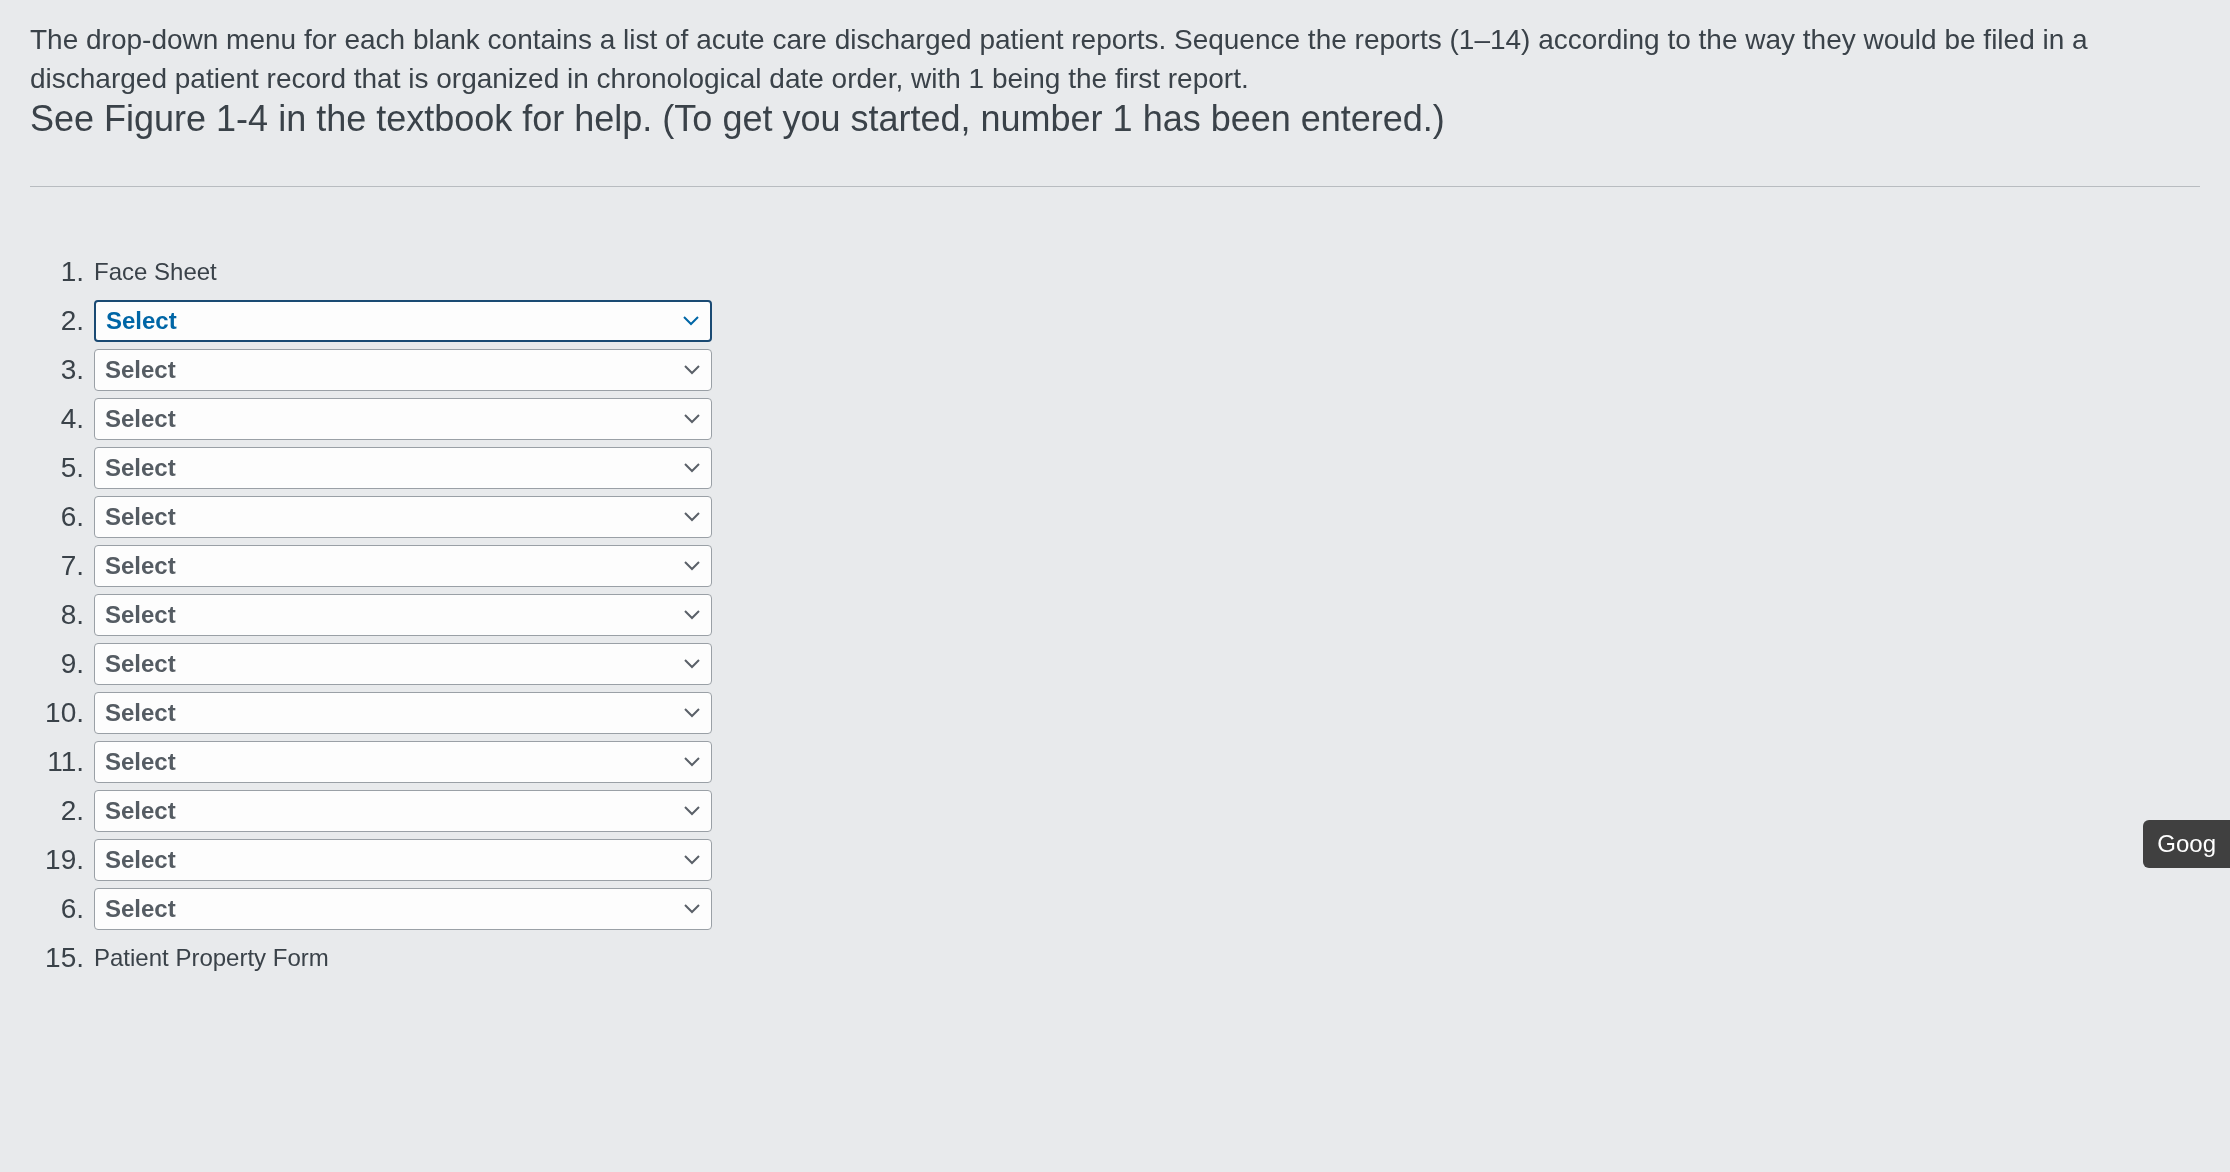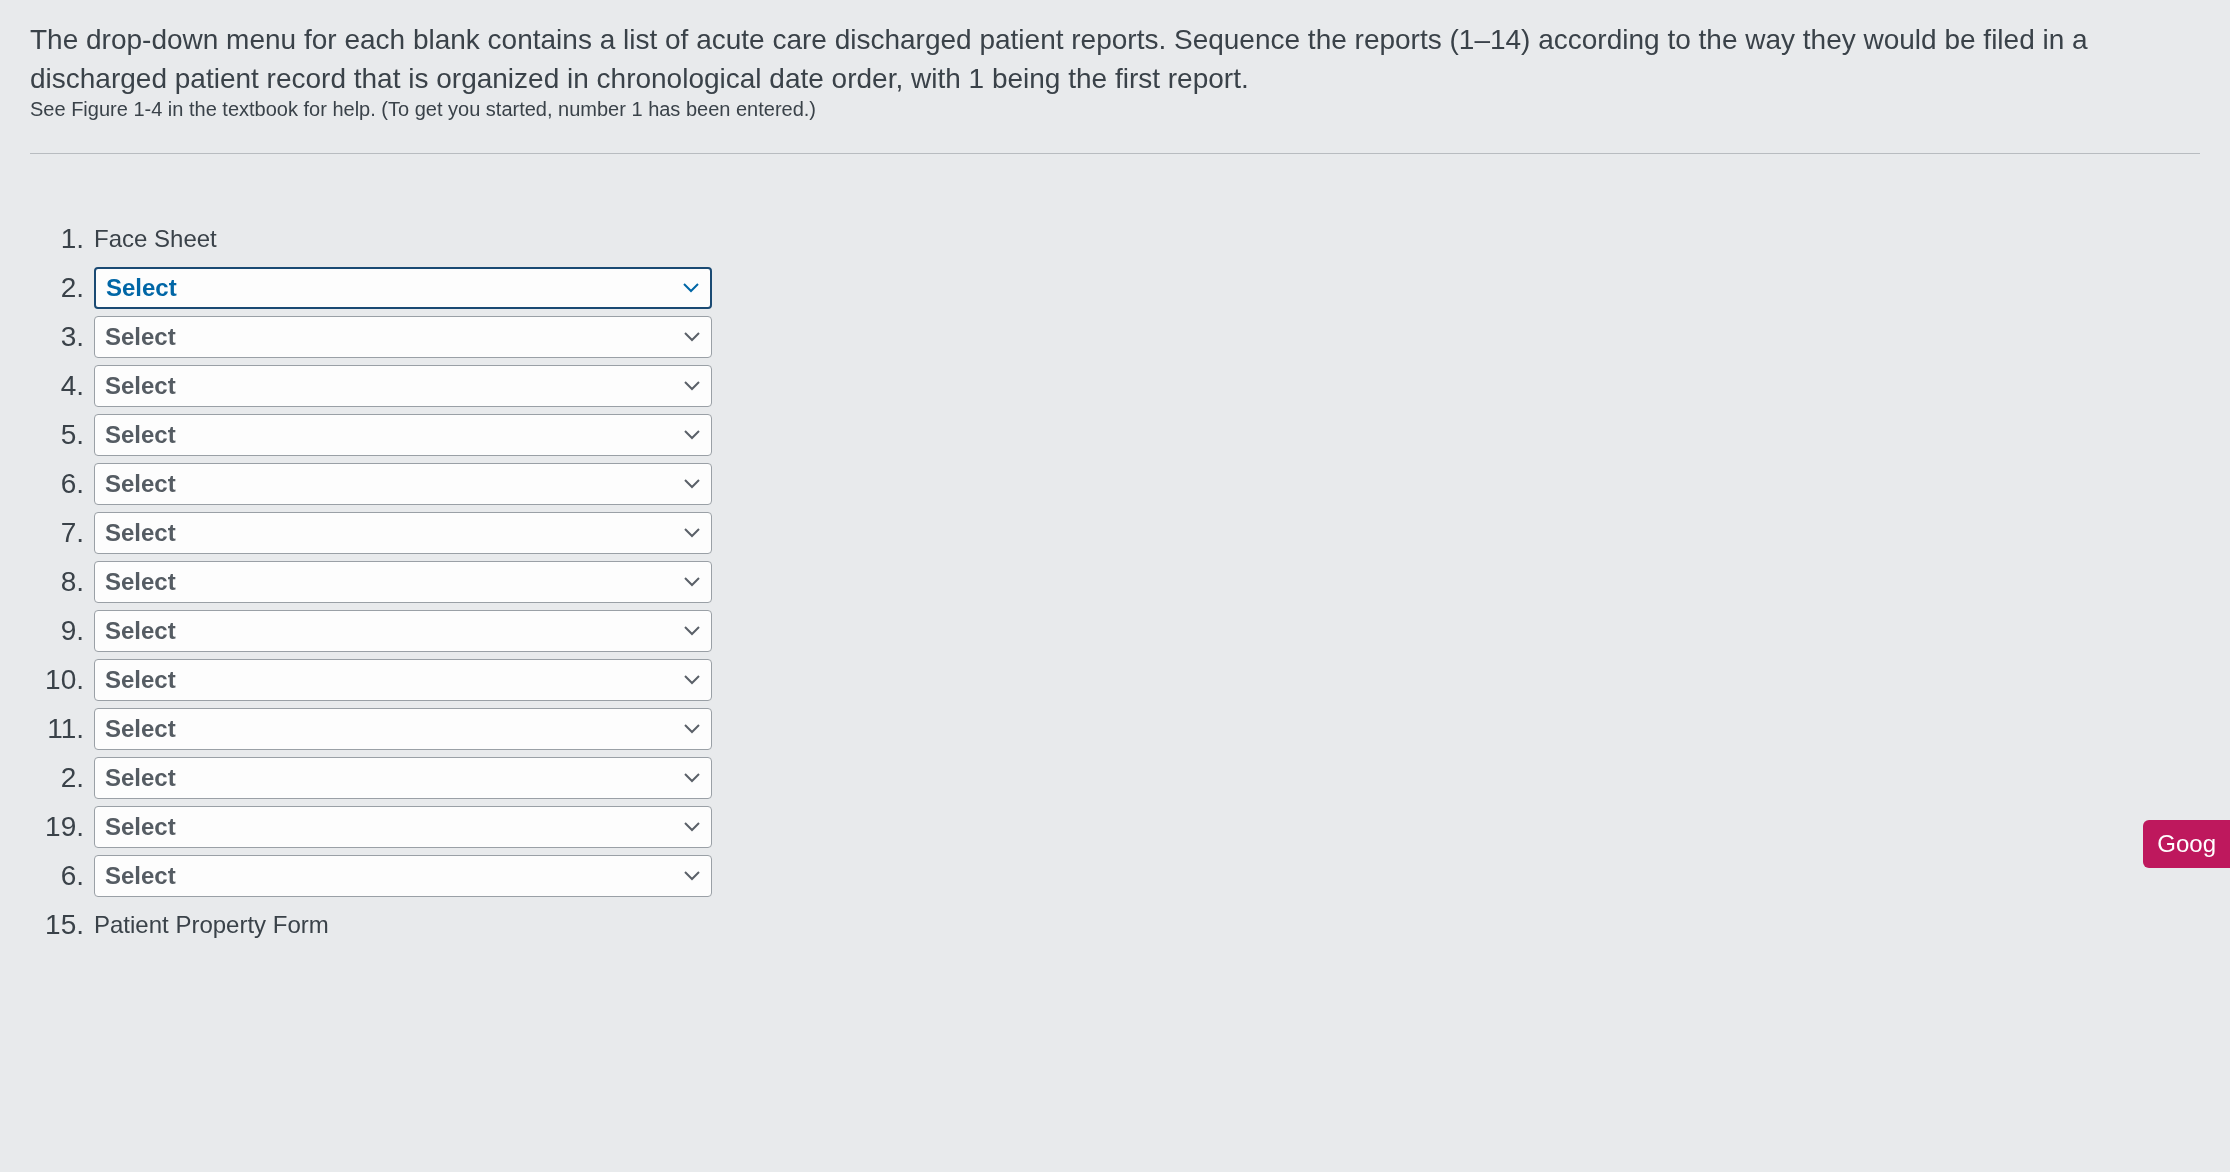--- a/index.html
+++ b/index.html
@@ -16,23 +16,23 @@
       width: 2230px;
       height: 1172px;
       overflow: hidden;
     }
     .instructions {
       font-size: 28px;
       line-height: 1.4;
       color: #3a4249;
     }
     .help-note {
-      font-size: 20px;
-      color: #3a4249;
-      margin-bottom: 32px;
+      font-size: 36px;
+      color: #3a4249;
+      margin-bottom: 46px;
     }
     hr.divider {
       border: none;
       border-top: 1px solid #b8bcc0;
       margin-bottom: 60px;
     }
     .question-list {
       margin-left: 12px;
     }
     .item-row {
@@ -86,21 +86,21 @@
       justify-content: center;
     }
     .chevron svg {
       width: 16px;
       height: 10px;
     }
     .side-badge {
       position: absolute;
       right: 0;
       top: 820px;
-      background: #be185d;
+      background: #404040;
       color: #fff;
       font-size: 24px;
       padding: 10px 14px;
       border-top-left-radius: 6px;
       border-bottom-left-radius: 6px;
     }
   </style>
 </head>
 <body>
 

